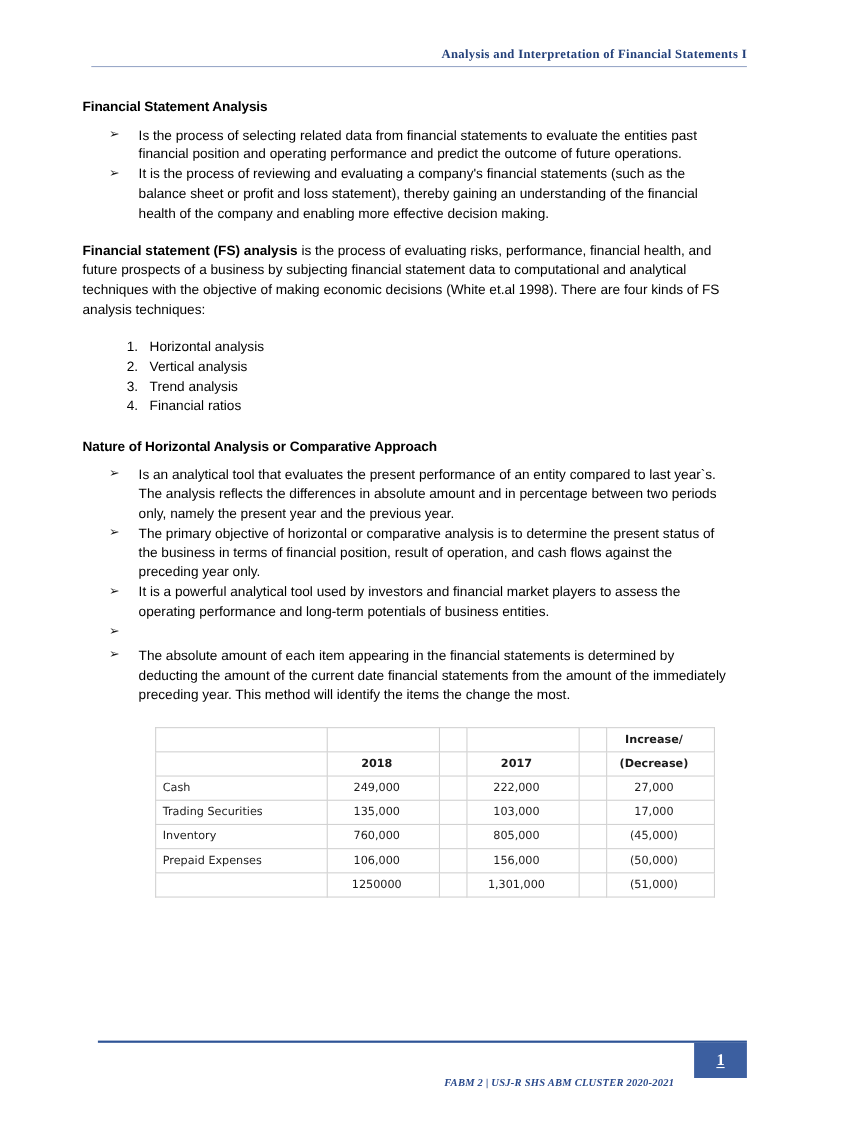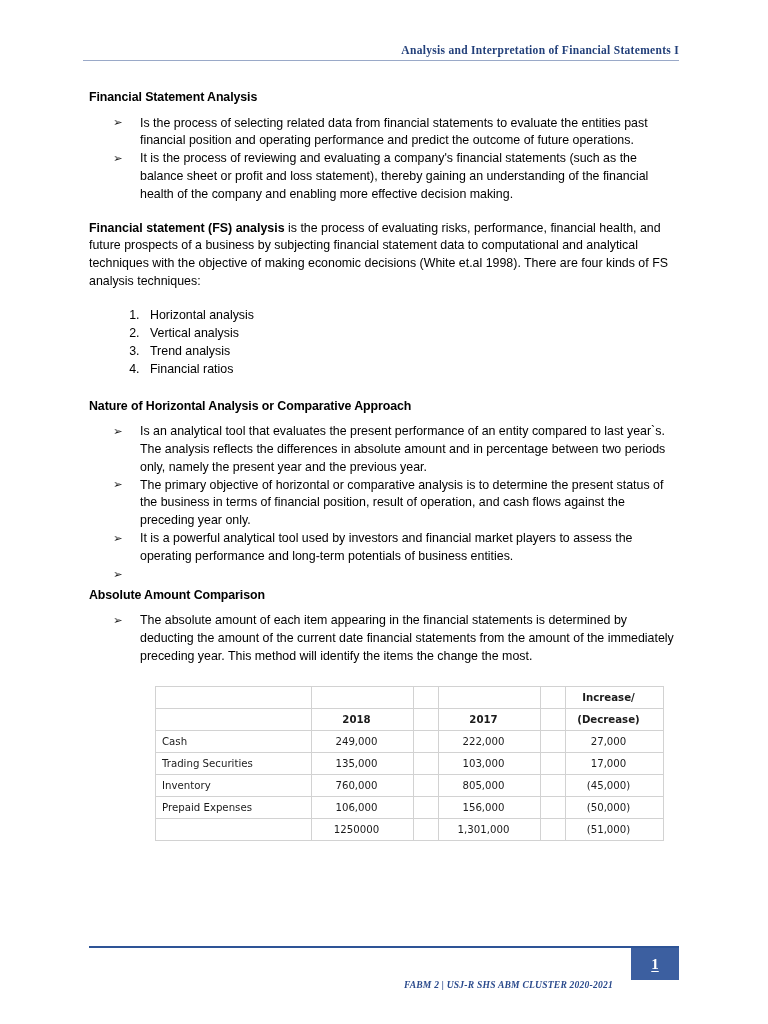--- a/index.html
+++ b/index.html
@@ -41,21 +41,21 @@
   }
   .header-rule {
     border-top: 1.6px solid #9aa9c8;
     width: 100%;
   }
 
   
   .content {
     position: absolute;
     top: 90px;
-    left: 89px;
+    left: 75px;
     width: 590px;
   }
 
   h2.section-heading {
     font-size: 12.4px;
     font-weight: bold;
     margin: 0 0 9px 0;
     line-height: 1.25;
     letter-spacing: -0.1px;
   }
@@ -256,21 +256,20 @@
         <span class="bullet-arrow">➢</span>
         <span>It is a powerful analytical tool used by investors and financial market players to assess the operating performance and long-term potentials of business entities.</span>
       </li>
       <li>
         <span class="bullet-arrow">➢</span>
       </li>
     </ul>
 
     <div class="spacer-16"></div>
 
-    <h2 class="section-heading">Absolute Amount Comparison</h2>
 
     <ul class="arrow-list">
       <li>
         <span class="bullet-arrow">➢</span>
         <span>The absolute amount of each item appearing in the financial statements is determined by deducting the amount of the current date financial statements from the amount of the immediately preceding year. This method will identify the items the change the most.</span>
       </li>
     </ul>
 
     <div class="table-wrap">
       <table class="fin-table">

